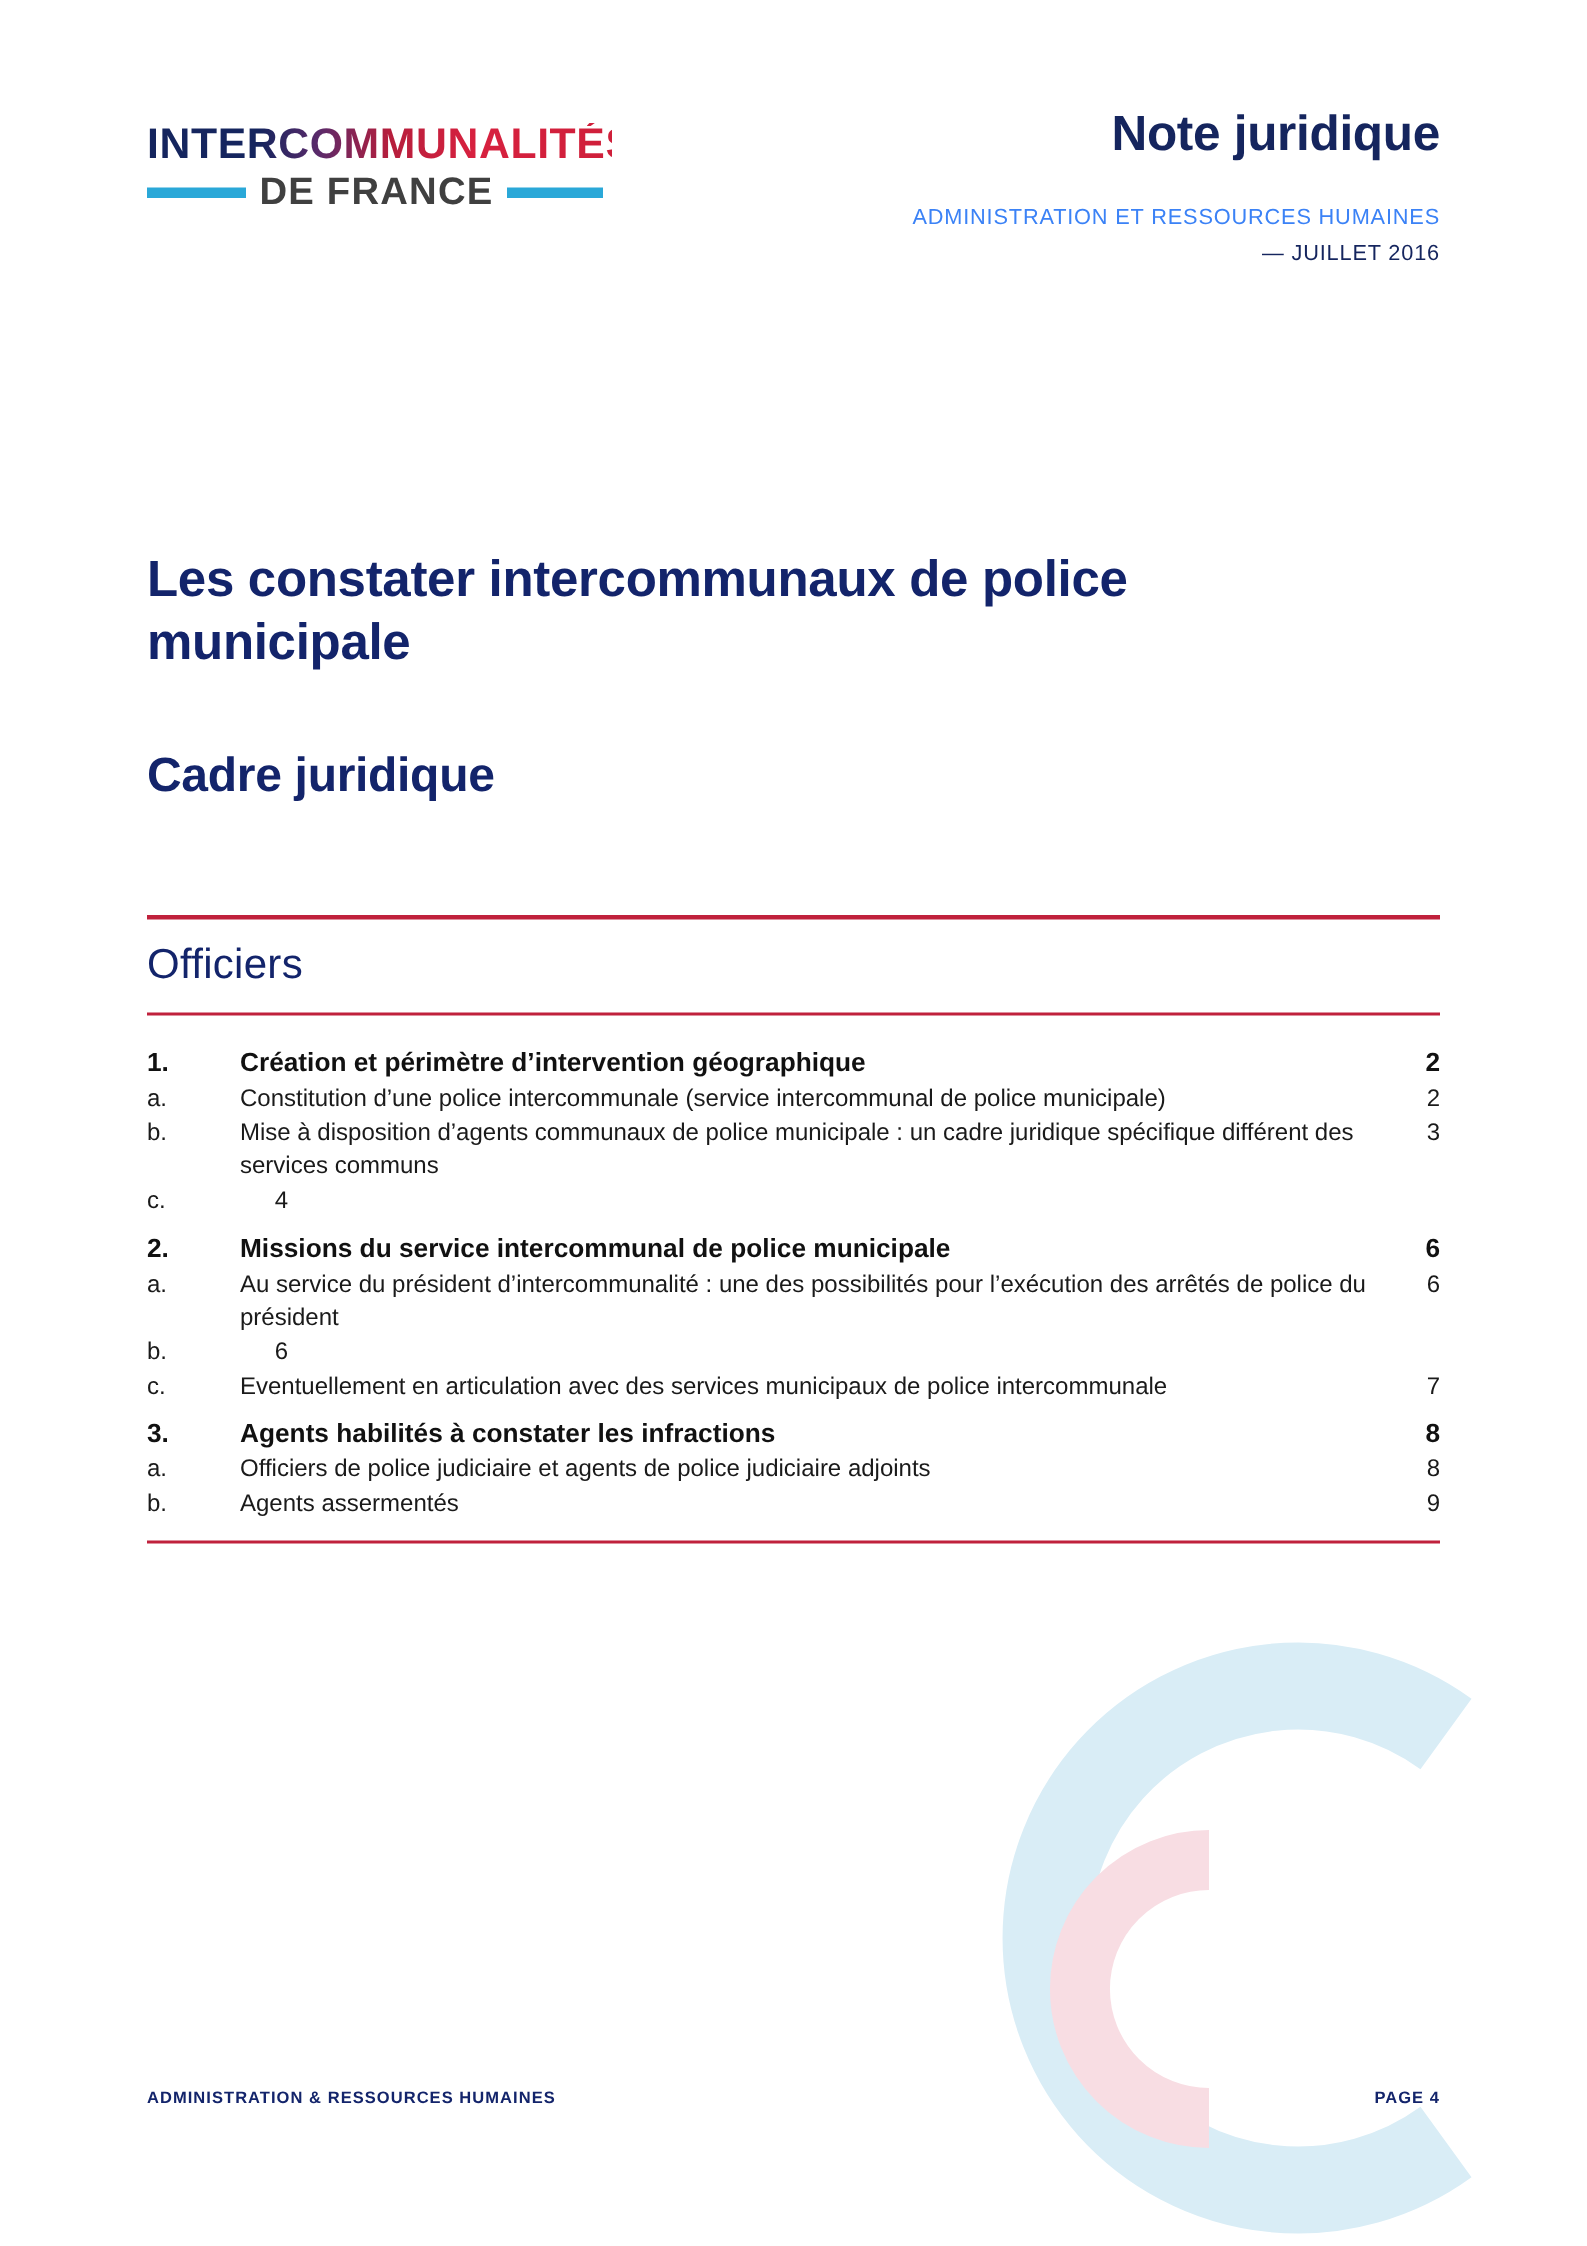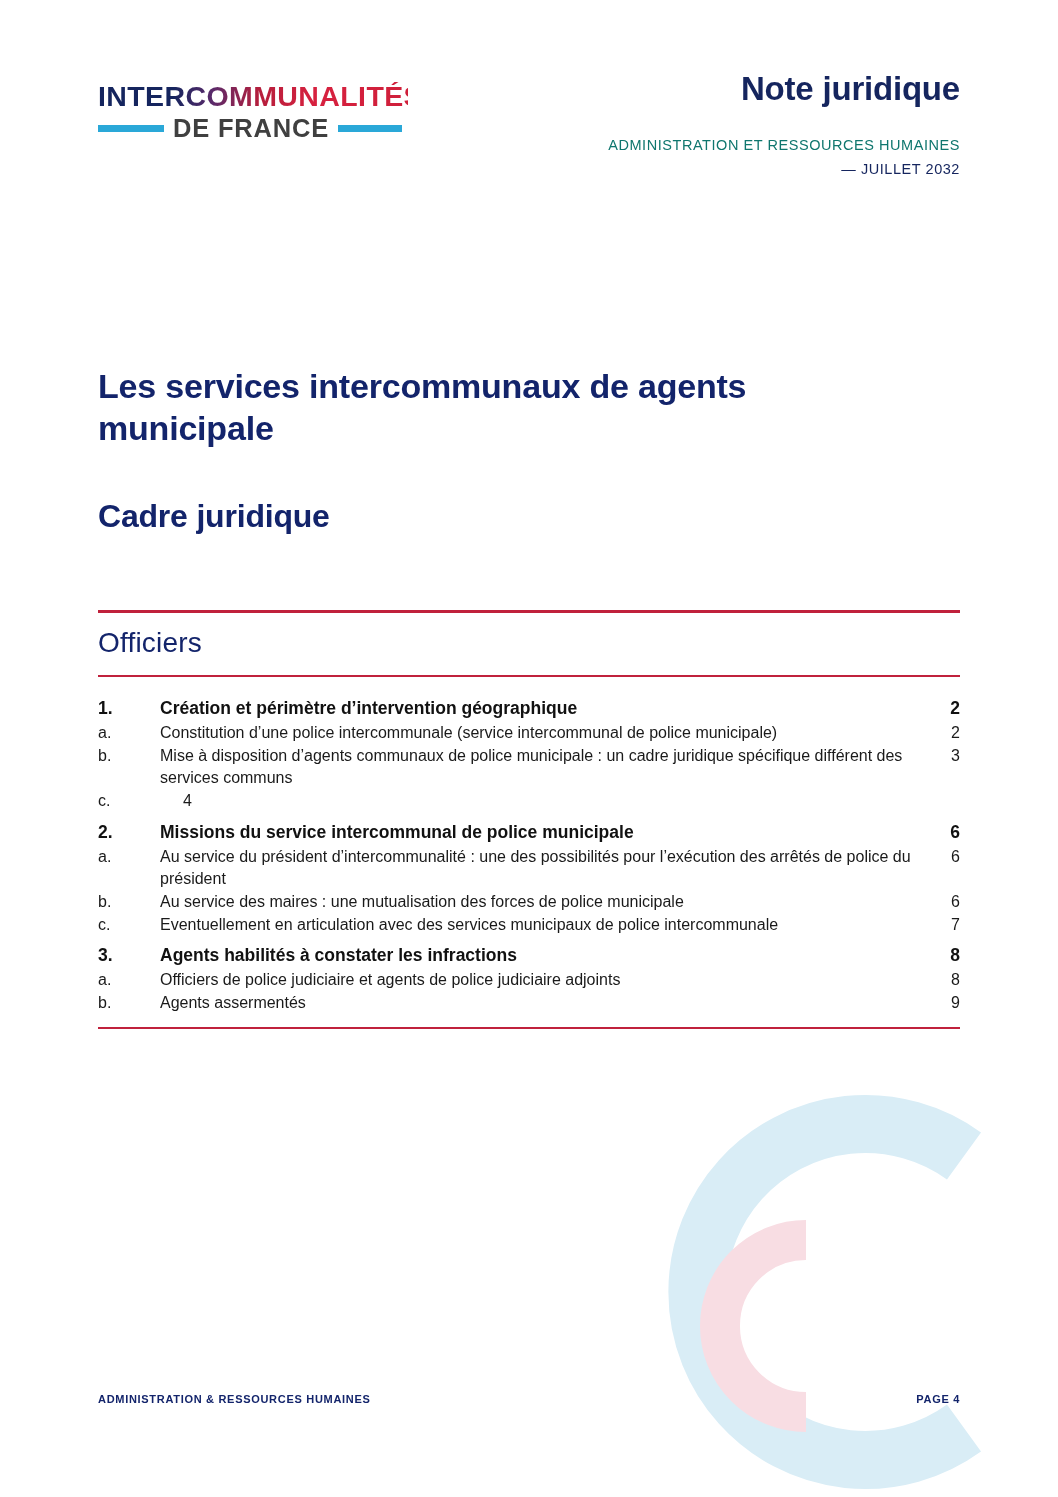--- a/index.html
+++ b/index.html
@@ -97,21 +97,21 @@
   .doc-kind {
     font-size: 33px;
     font-weight: 700;
     color: #15255e;
     line-height: 1.15;
     letter-spacing: -0.2px;
   }
   .doc-theme {
     margin-top: 29px;
     font-size: 14.5px;
-    color: #0f766e;
+    color: #3b82f6;
     letter-spacing: 0.55px;
     font-weight: 400;
     white-space: nowrap;
   }
   .doc-date {
     margin-top: 8px;
     font-size: 14.5px;
     color: #15255e;
     letter-spacing: 0.55px;
     font-weight: 400;
@@ -243,27 +243,27 @@
       <div class="logo-line2">
         <span class="logo-dash left"></span>
         <span class="logo-de-france">DE FRANCE</span>
         <span class="logo-dash right"></span>
       </div>
     </div>
 
     <div class="header-right">
       <div class="doc-kind">Note juridique</div>
       <div class="doc-theme">ADMINISTRATION ET RESSOURCES HUMAINES</div>
-      <div class="doc-date">— JUILLET 2032</div>
+      <div class="doc-date">— JUILLET 2016</div>
     </div>
 
   </div>
 
   <div class="title-block">
-    <div class="doc-title">Les services intercommunaux de agents municipale</div>
+    <div class="doc-title">Les constater intercommunaux de police municipale</div>
     <div class="doc-subtitle">Cadre juridique</div>
   </div>
 
   <div class="toc">
     <div class="rule"></div>
     <div class="toc-heading">Officiers</div>
     <div class="rule"></div>
     <div class="toc-list" id="toc-list">
         <div class="toc-row level1">
           <span class="toc-marker">1.</span>
@@ -289,21 +289,20 @@
           <span class="toc-label">Missions du service intercommunal de police municipale</span>
           <span class="toc-page">6</span>
         </div>
         <div class="toc-row level2">
           <span class="toc-marker">a.</span>
           <span class="toc-label">Au service du président d’intercommunalité : une des possibilités pour l’exécution des arrêtés de police du président</span>
           <span class="toc-page">6</span>
         </div>
         <div class="toc-row level2">
           <span class="toc-marker">b.</span>
-          <span class="toc-label">Au service des maires : une mutualisation des forces de police municipale</span>
           <span class="toc-page">6</span>
         </div>
         <div class="toc-row level2">
           <span class="toc-marker">c.</span>
           <span class="toc-label">Eventuellement en articulation avec des services municipaux de police intercommunale</span>
           <span class="toc-page">7</span>
         </div>
         <div class="toc-row level1">
           <span class="toc-marker">3.</span>
           <span class="toc-label">Agents habilités à constater les infractions</span>

